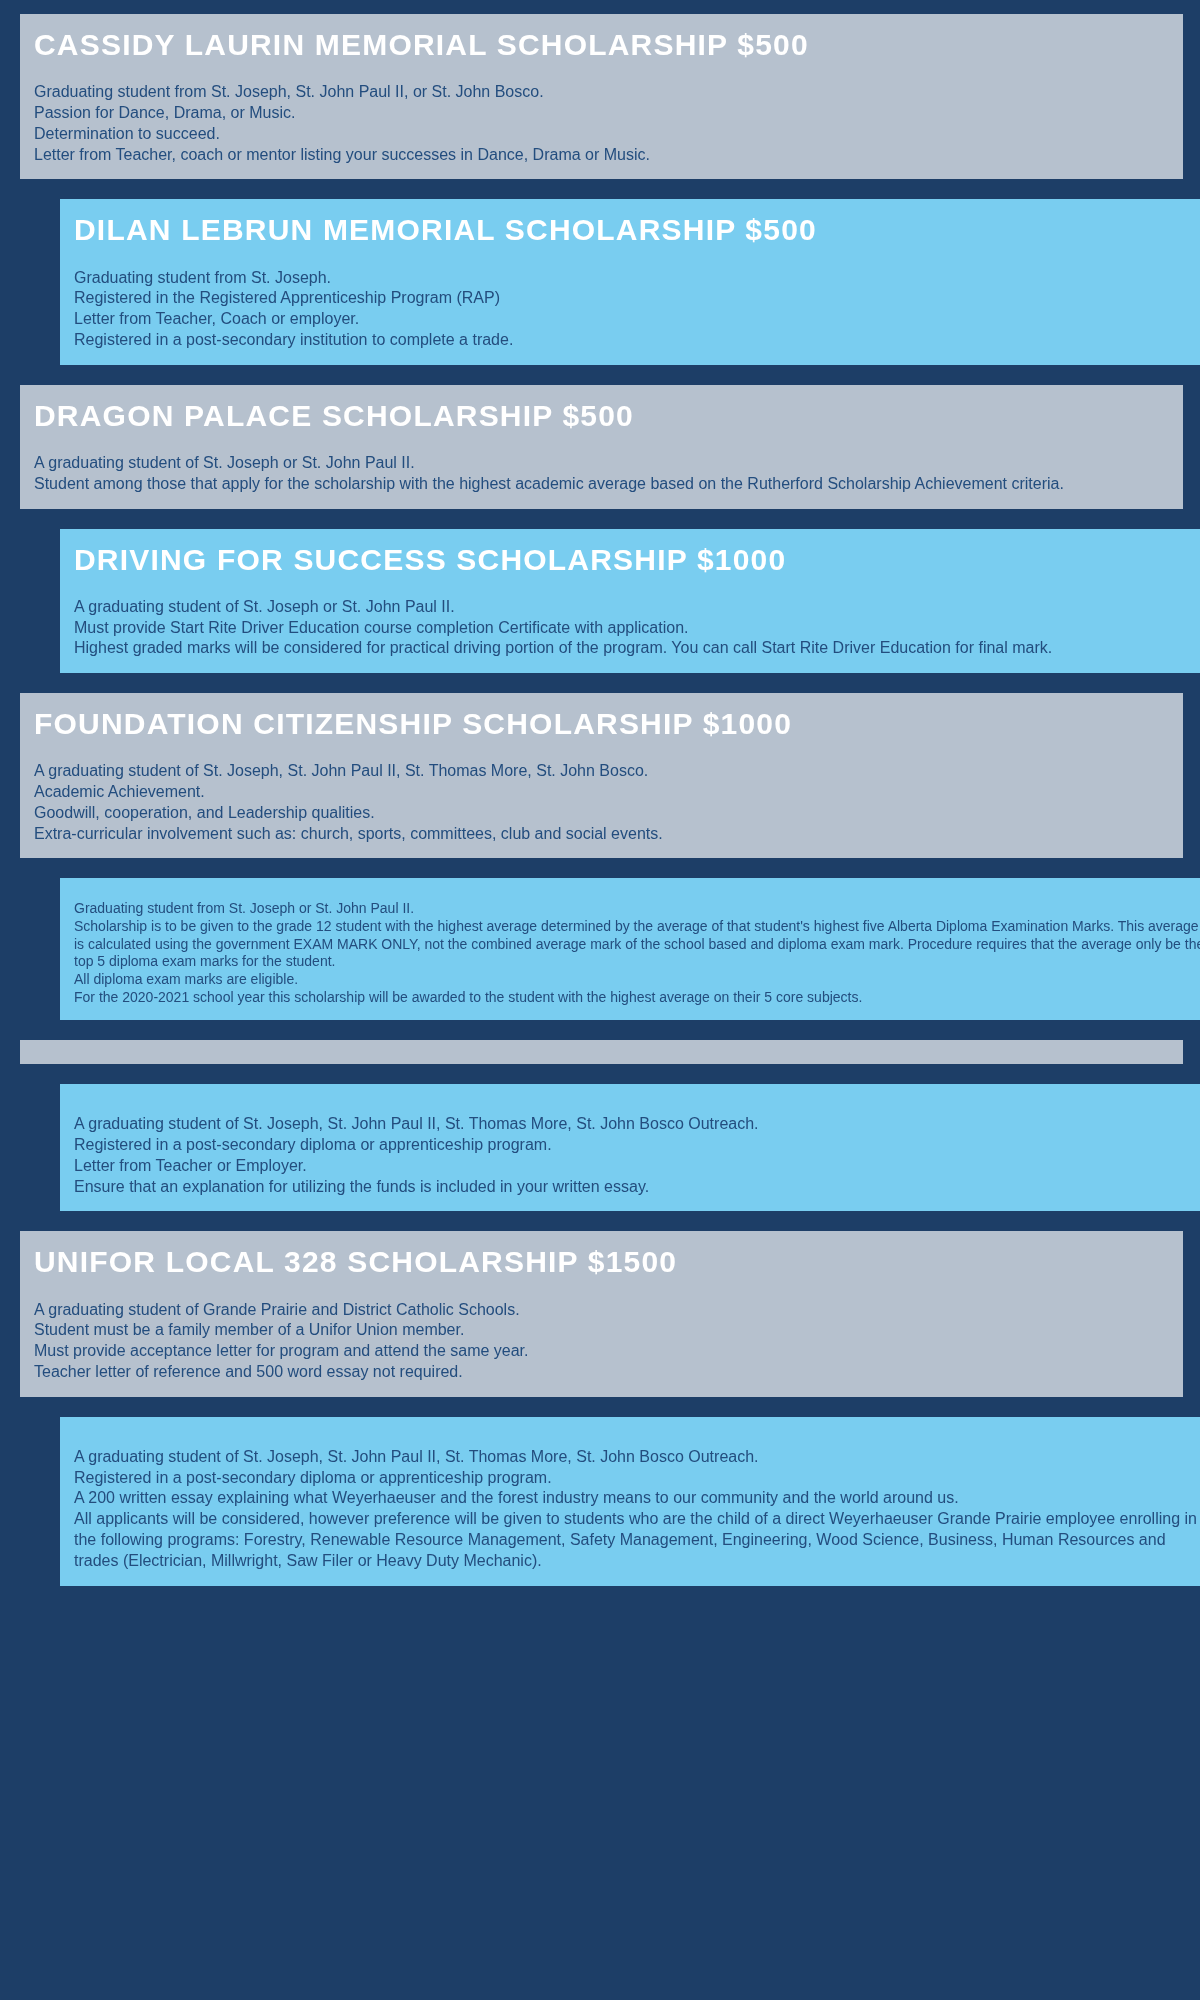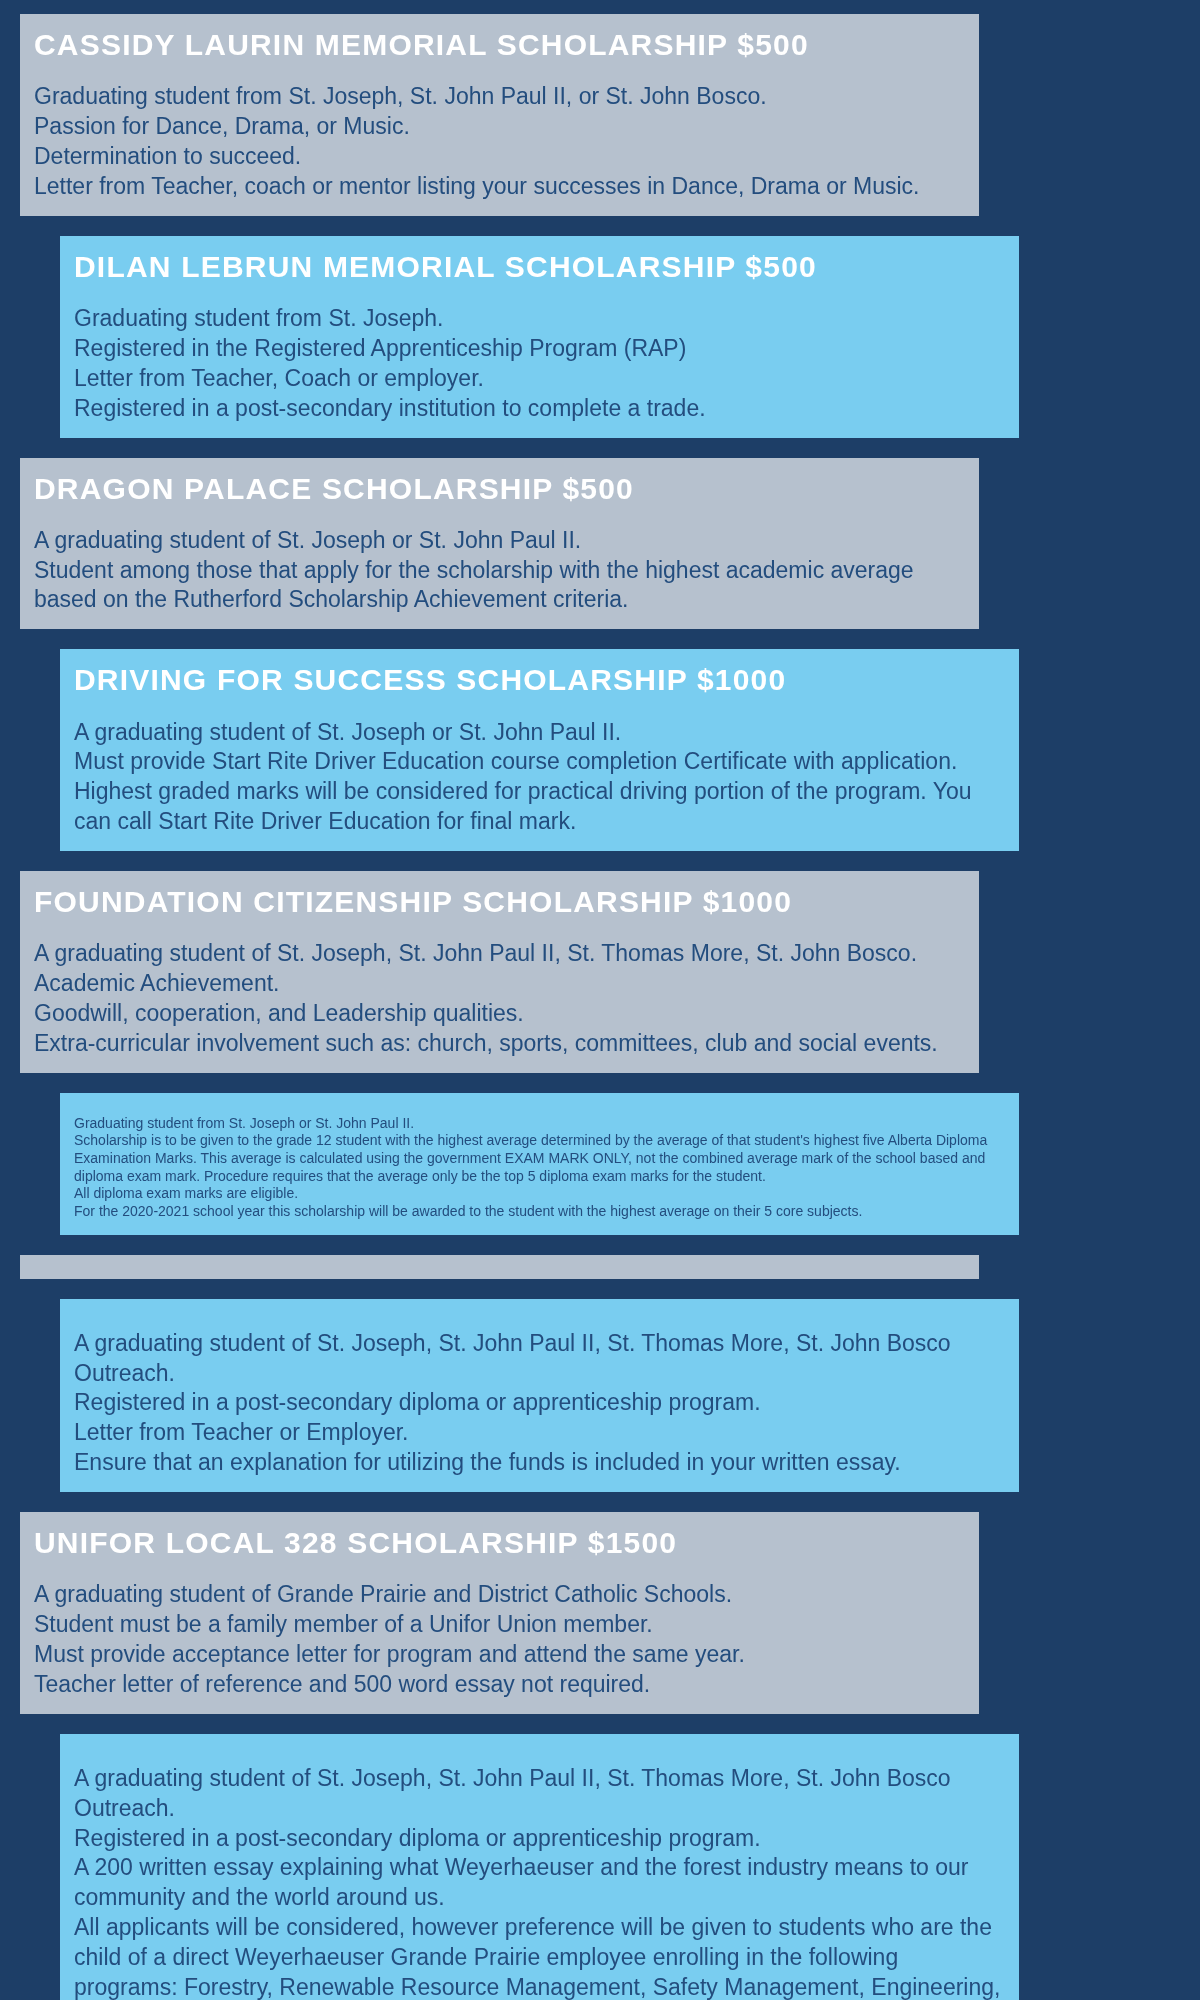--- a/index.html
+++ b/index.html
@@ -19,42 +19,42 @@
     width:1200px;
     height:2000px;
     background:#1d3e67;
     padding:14px 17px 14px 20px;
     display:flex;
     flex-direction:column;
     gap:20px;
   }
 
   .card {
-    width:959px;
+    width:1163px;
     padding:10px 0 14px 0;
     flex:0 0 auto;
   }
 
   .card.grey  { background:#b6c1ce; }
   .card.blue  { background:#79cdf0;margin-left:40px; }
 
   .card-title {
     color:#ffffff;
     font-weight:bold;
     font-size:30px;
     line-height:1.14;
     letter-spacing:1.2px;
     padding:4px 14px 0 14px;
     white-space:pre-line;
     font-stretch:condensed;
   }
 
   .card-body {
     color:#234d7e;
-    font-size:23px;
+    font-size:16px;
     line-height:1.30;
     padding:20px 14px 0 14px;
     white-space:pre-line;
   }
 
   
   .card.compact .card-body {
     font-size:14px;
     line-height:1.26;
     padding-top:12px;

